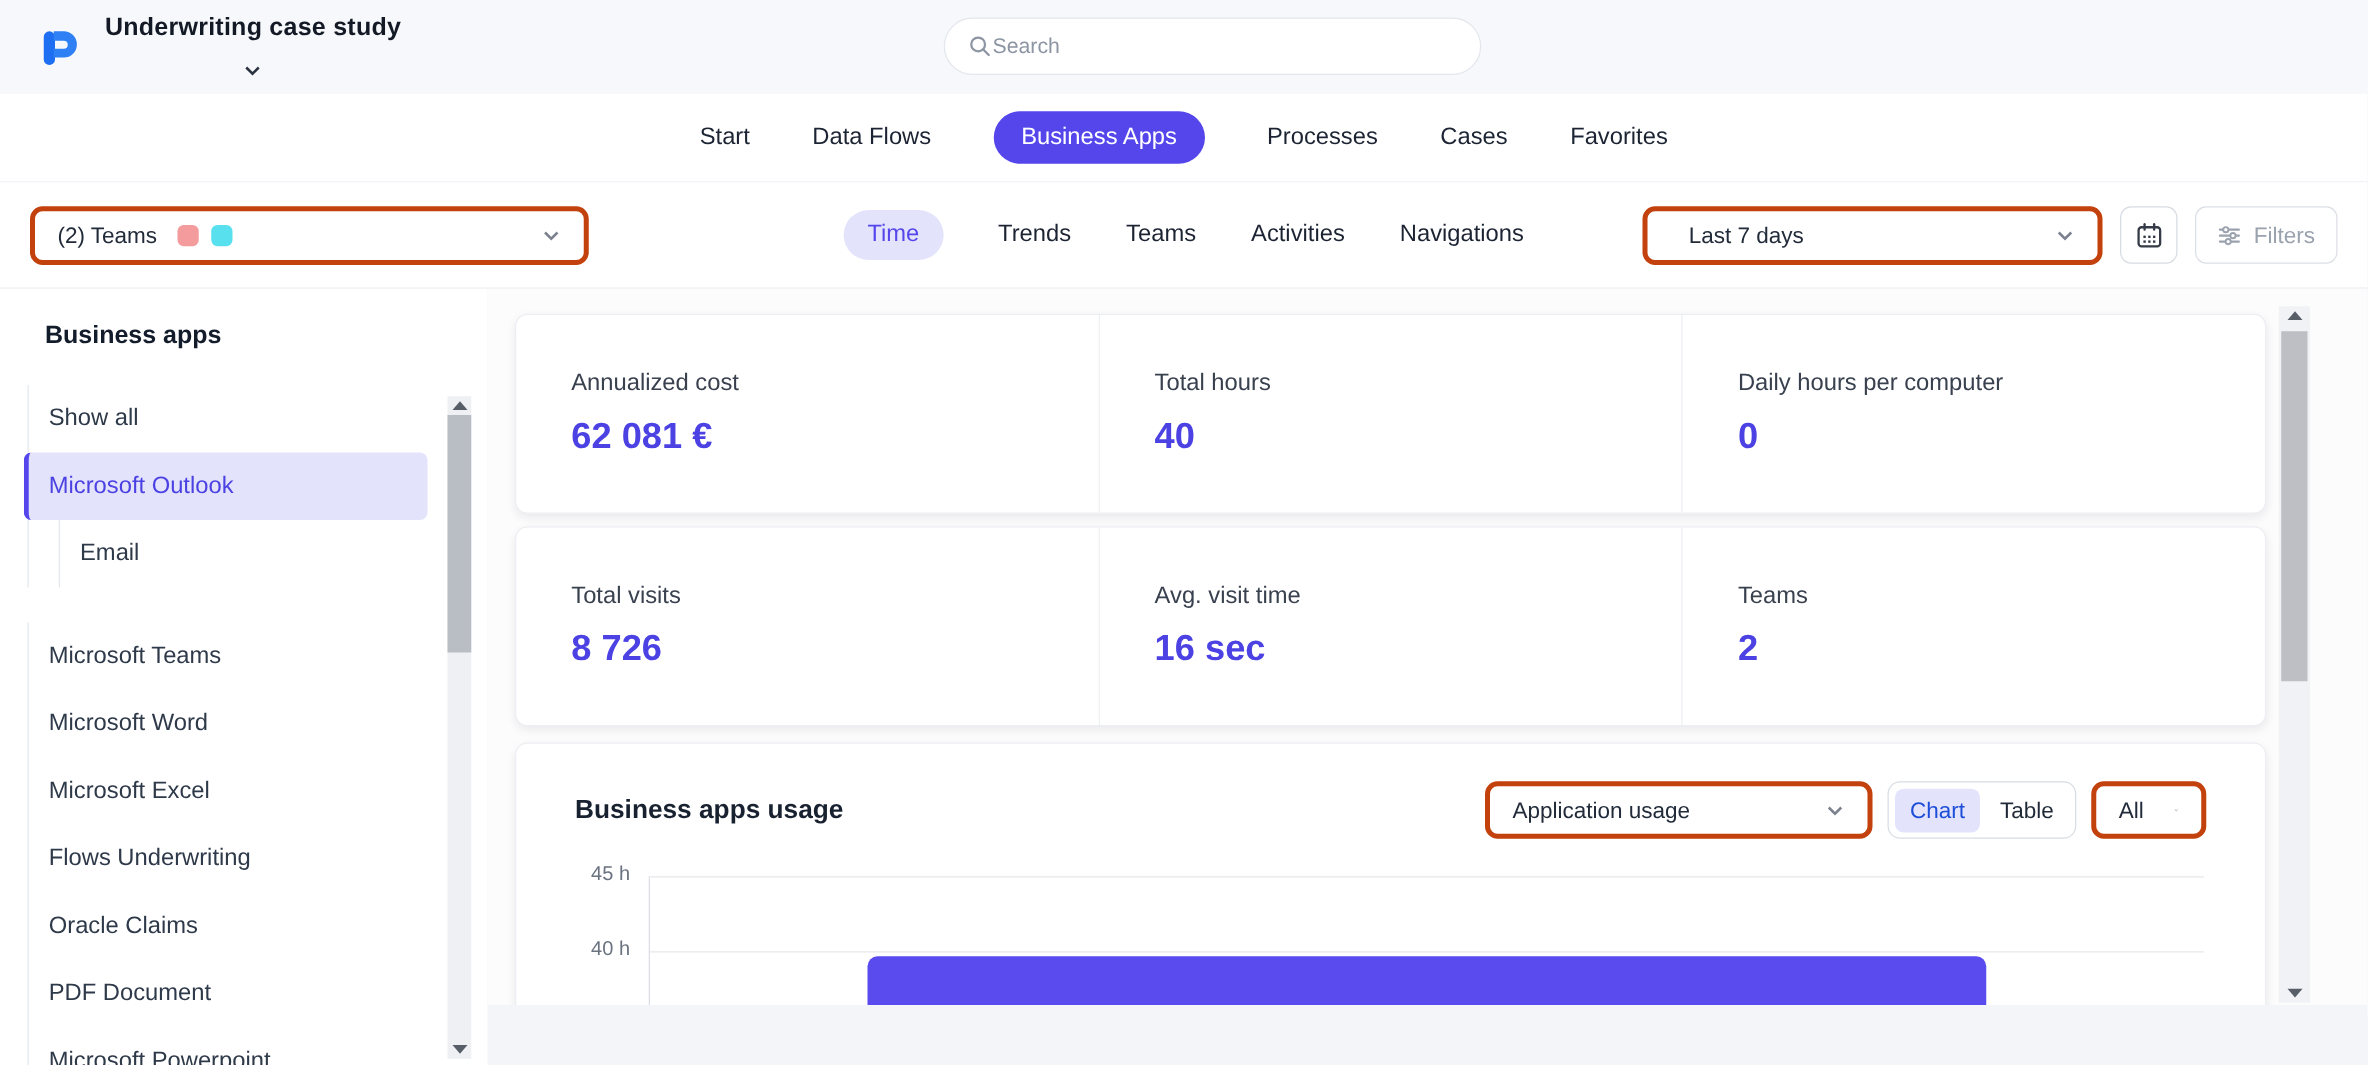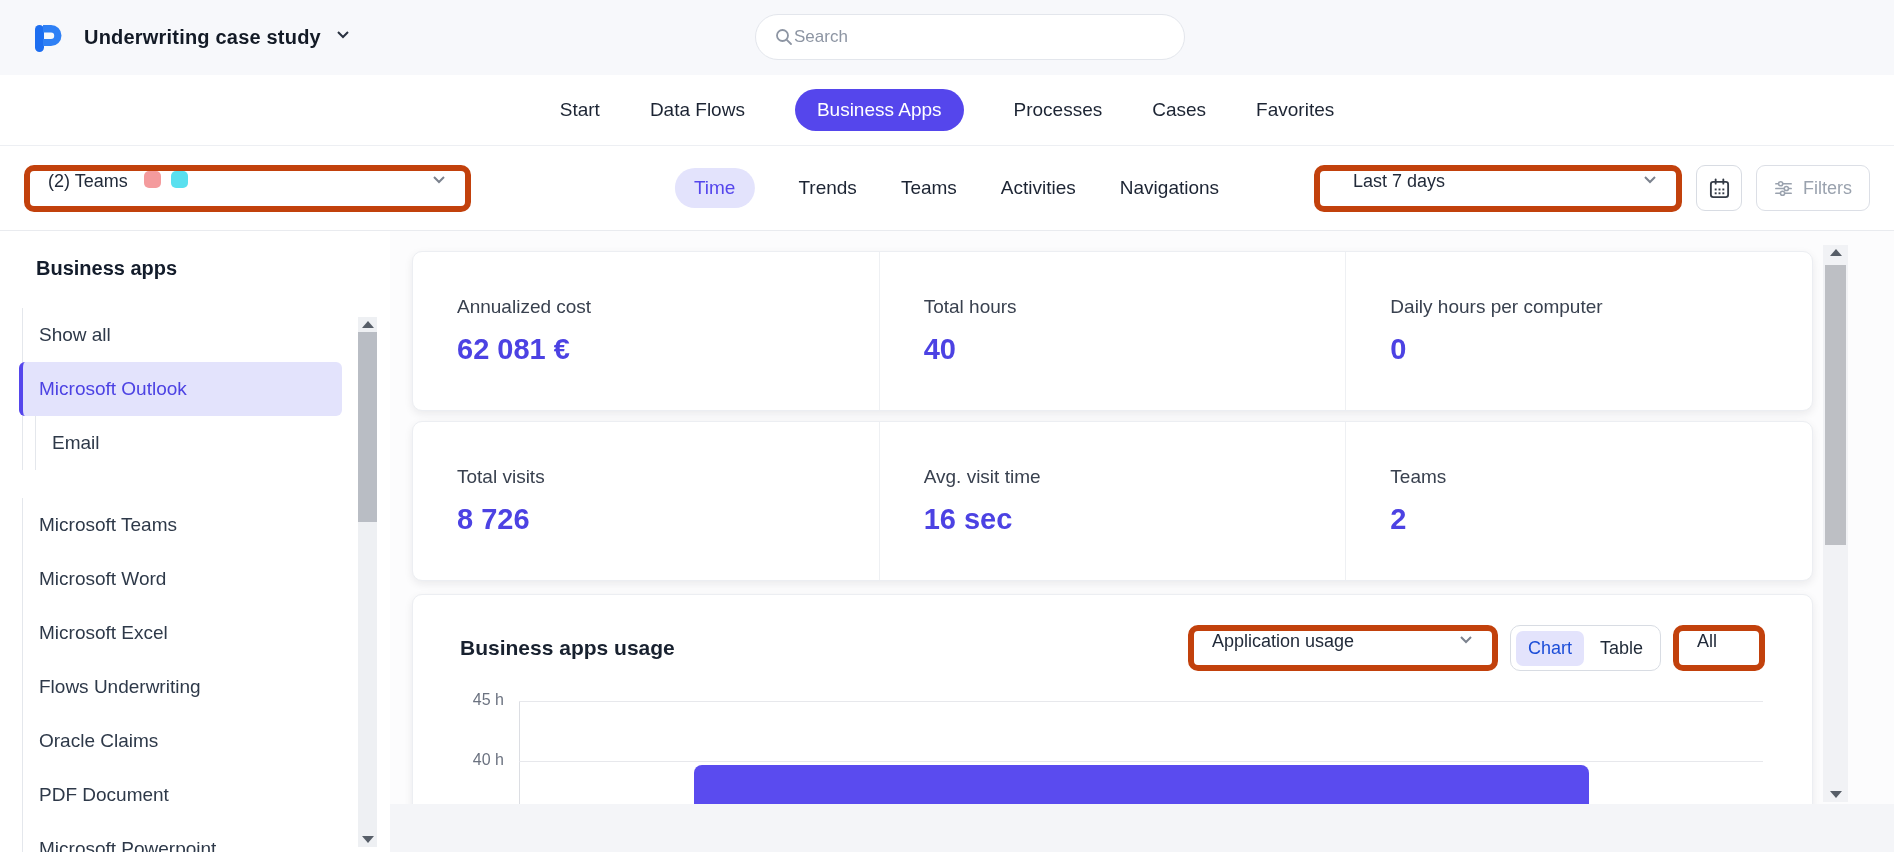--- a/index.html
+++ b/index.html
@@ -2,21 +2,21 @@
 <html><head>
 <meta charset="utf-8">
 <style>
   * { margin:0; padding:0; box-sizing:border-box; }
   html,body { width:1894px; height:852px; overflow:hidden; background:#f7f8fb;
               font-family:"Liberation Sans", sans-serif; color:#1c2433; }
 
   
   .topbar { height:75px; display:flex; align-items:center; padding:0 30px; background:#f7f8fb; position:relative; }
   .logo { width:36px; height:36px; margin-right:18px; flex:0 0 auto; }
-  .project { display:flex; align-items:flex-start; gap:14px; cursor:pointer; }
+  .project { display:flex; align-items:center; gap:14px; cursor:pointer;flex-direction:column; }
   .project-title { font-size:20px; font-weight:700; color:#131a26; letter-spacing:.2px; }
   .chev { width:16px; height:16px; stroke:#2a3240; stroke-width:2; fill:none; }
   .search { position:absolute; left:755px; top:14px; width:430px; height:46px; background:#fff;
             border:1px solid #e3e6ec; border-radius:23px; display:flex; align-items:center; padding:0 18px; }
   .search input { border:none; outline:none; flex:1; font-size:17px; color:#39414f; background:transparent;
                   font-family:"Liberation Sans", sans-serif; }
   .search input::placeholder { color:#8d95a3; }
   .top-right { margin-left:auto; display:flex; align-items:center; gap:26px; }
   .btn-create { height:44px; padding:0 26px; border:none; border-radius:22px; color:#fff; font-size:17px;
                 font-weight:500; cursor:pointer; font-family:"Liberation Sans", sans-serif; }
@@ -25,22 +25,22 @@
 
   
   .navbar { height:71px; background:#fff; border-bottom:1px solid #edeff3; display:flex; align-items:center; justify-content:center; }
   .nav-tabs { display:flex; align-items:center; gap:50px; }
   .nav-tab { font-size:19px; color:#1c2433; cursor:pointer; padding:10px 0; border-radius:999px; }
   .nav-tab.active { color:#fff; padding:10px 22px; font-weight:500; }
 
   
   .filterbar { height:85px; background:#fff; border-bottom:1px solid #e9ebef; display:flex; align-items:center;
                padding:0 24px; position:relative; }
-  .select { background:#fff; border:6px solid #c2410c; border-radius:10px; height:47px; display:flex;
-            align-items:flex-start; padding:0 18px; font-size:18px; color:#222b3a; cursor:pointer; }
+  .select { background:#fff; border:4px solid #c2410c; border-radius:10px; height:47px; display:flex;
+            align-items:center; padding:0 18px; font-size:18px; color:#222b3a; cursor:pointer; }
   .teams-select { width:447px; }
   .dots { display:flex; gap:10px; margin-left:16px; }
   .dot { width:17px; height:17px; border-radius:5px; }
   .select .chev { margin-left:auto; stroke:#7b828e; }
   .view-tabs { position:absolute; left:50%; transform:translateX(-50%); display:flex; align-items:center; gap:44px; }
   .view-tab { font-size:19px; color:#1c2433; cursor:pointer; padding:9px 0; }
   .view-tab.active { padding:9px 19px; border-radius:999px; font-weight:500; }
   .filter-right { margin-left:auto; display:flex; align-items:center; gap:14px; }
   .date-select { width:368px;padding-left:33px; }
   .icon-btn { width:46px; height:46px; border:1px solid #d8dce3; border-radius:9px; background:#fff;
@@ -51,21 +51,21 @@
 
   
   .content { display:flex; height:621px; background:#fff; }
 
   
   .sidebar { width:390px; flex:0 0 auto; position:relative; padding-top:26px; background:#fff; }
   .sb-heading { margin-left:36px; font-size:20px; font-weight:700; color:#131c2b; }
   .sb-group { margin:28px 48px 0 22px; border-left:1px solid #e4e7ec; }
   .sb-item { height:54px; display:flex; align-items:center; padding-left:16px; font-size:19px; color:#2e3949; cursor:pointer; }
   .sb-item.selected { margin-left:-4px; border-left:4px solid; border-radius:6px; font-weight:500; }
-  .sb-item.indent { margin-left:12px; border-left:1px solid #e4e7ec; }
+  .sb-item.indent { margin-left:24px; border-left:1px solid #e4e7ec; }
   .sb-scroll { position:absolute; right:13px; top:86px; width:19px; height:530px; background:#eef0f3; }
   .sb-thumb { position:absolute; left:0; top:15px; width:19px; height:190px; background:#b9bdc4; }
   .arr-up, .arr-dn { position:absolute; left:50%; transform:translateX(-50%); width:0; height:0;
                      border-left:6px solid transparent; border-right:6px solid transparent; }
   .arr-up { top:4px; border-bottom:7px solid #575e68; }
   .arr-dn { bottom:4px; border-top:7px solid #575e68; }
 
   
   .main { flex:1; background:#f4f5f8; position:relative; }
   .viewport { height:573px; background:#fcfcfd; overflow:hidden; padding:20px 0 0 22px; position:relative; }

